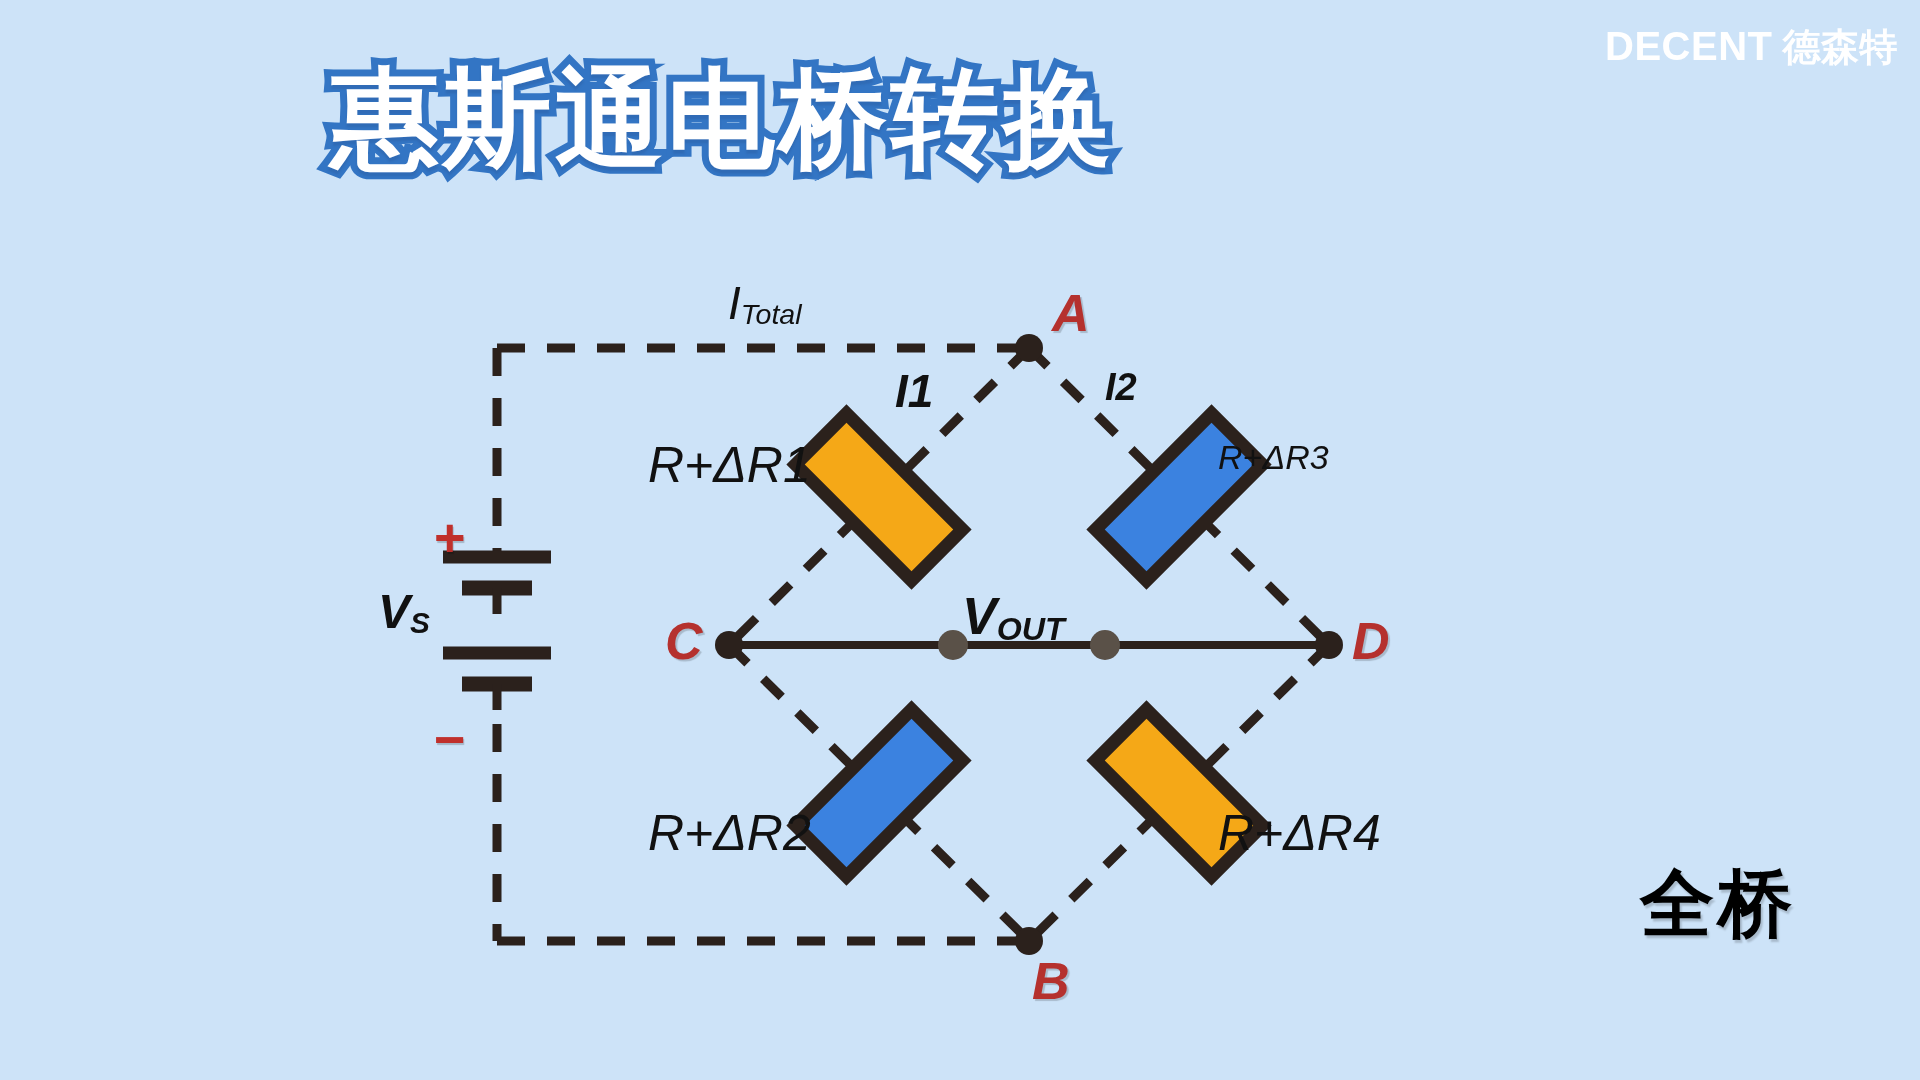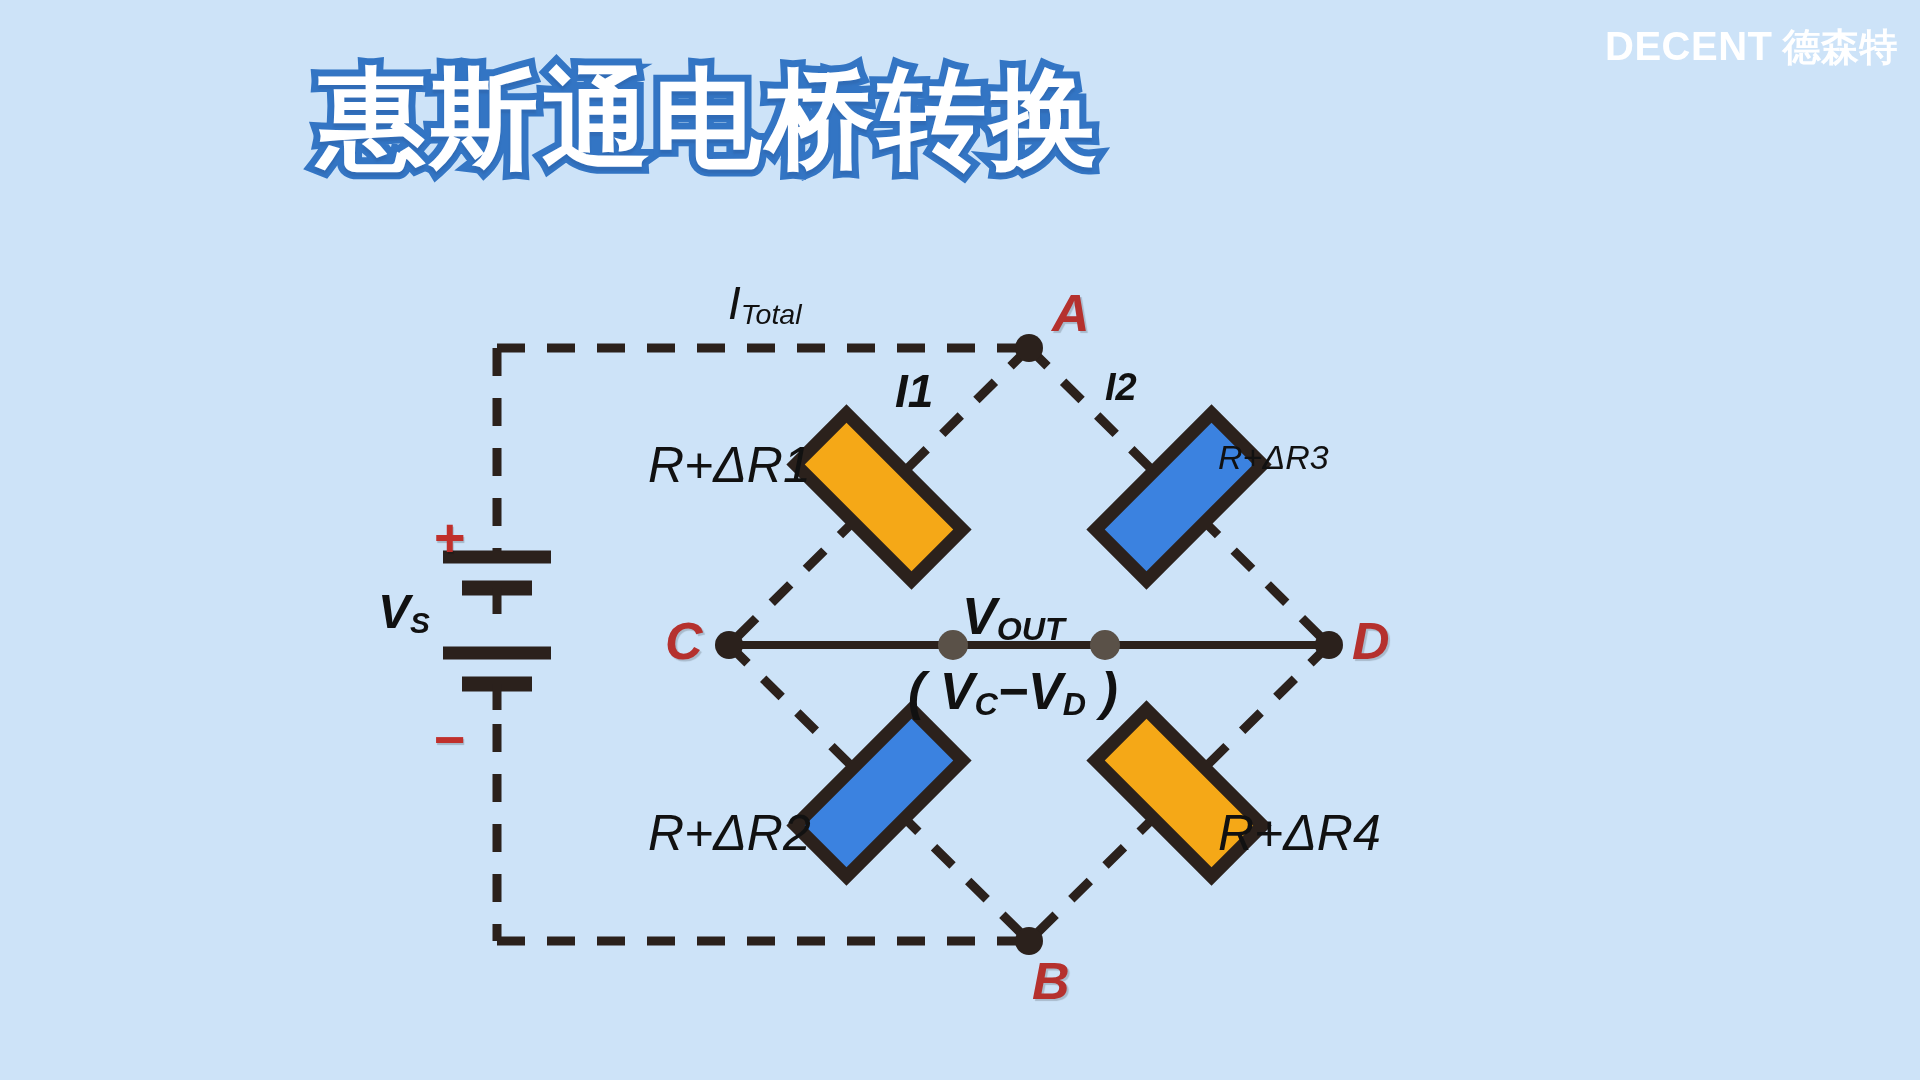--- a/index.html
+++ b/index.html
@@ -45,20 +45,21 @@
     width: 1420px;
     text-align: center;
     font-size: 108px;
     font-weight: bold;
     line-height: 1.1;
     color: #ffffff;
     letter-spacing: 4px;
     -webkit-text-stroke: 14px #3375c4;
     paint-order: stroke fill;
     text-shadow: 0 4px 2px rgba(40,80,140,.25);
+    padding-left: 13px;
   }
 
   
   #corner-label {
     position: absolute;
     left: 1640px;
     top: 855px;
     font-size: 74px;
     font-weight: bold;
     color: #000000;
@@ -110,20 +111,21 @@
 <body>
 
 <div id="stage">
 
   <div id="brand">
     <span>DECENT</span><span class="cn">德森特</span>
   </div>
 
   <div id="title">惠斯通电桥转换</div>
 
+  <div id="corner-label">全桥</div>
 
   <svg id="diagram" viewBox="0 0 1920 1080">
 
     <g stroke="#2b211c" stroke-width="9" fill="none" stroke-dasharray="28 22" stroke-linecap="butt">
 
       <path d="M 497 348 L 1029 348"></path>
 
       <path d="M 497 348 L 497 553"></path>
 
       <path d="M 497 724 L 497 941"></path>
@@ -192,23 +194,20 @@
 
   <div class="mathlbl" style="left:648px; top:440px; font-size:50px;">R+ΔR1</div>
   <div class="mathlbl" style="left:1218px; top:440px; font-size:34px;">R+ΔR3</div>
   <div class="mathlbl" style="left:648px; top:808px; font-size:50px;">R+ΔR2</div>
   <div class="mathlbl" style="left:1218px; top:808px; font-size:50px;">R+ΔR4</div>
 
   <div class="mathlbl" style="left:962px; top:590px; font-size:52px; font-weight:bold;">
     <span>V</span><sub>OUT</sub>
   </div>
 
-  <div class="mathlbl" style="left:908px; top:665px; font-size:52px; font-weight:bold;">
-    <span>( V</span><sub>C</sub><span>−V</span><sub>D</sub><span> )</span>
-  </div>
 
   <div class="mathlbl" style="left:378px; top:588px; font-size:48px; font-weight:bold;text-align:center;">
     <span>V</span><sub>S</sub>
   </div>
 
   <div class="sign" style="left:434px; top:510px;">+</div>
   <div class="sign" style="left:434px; top:712px;">−</div>
 
 </div>
 

